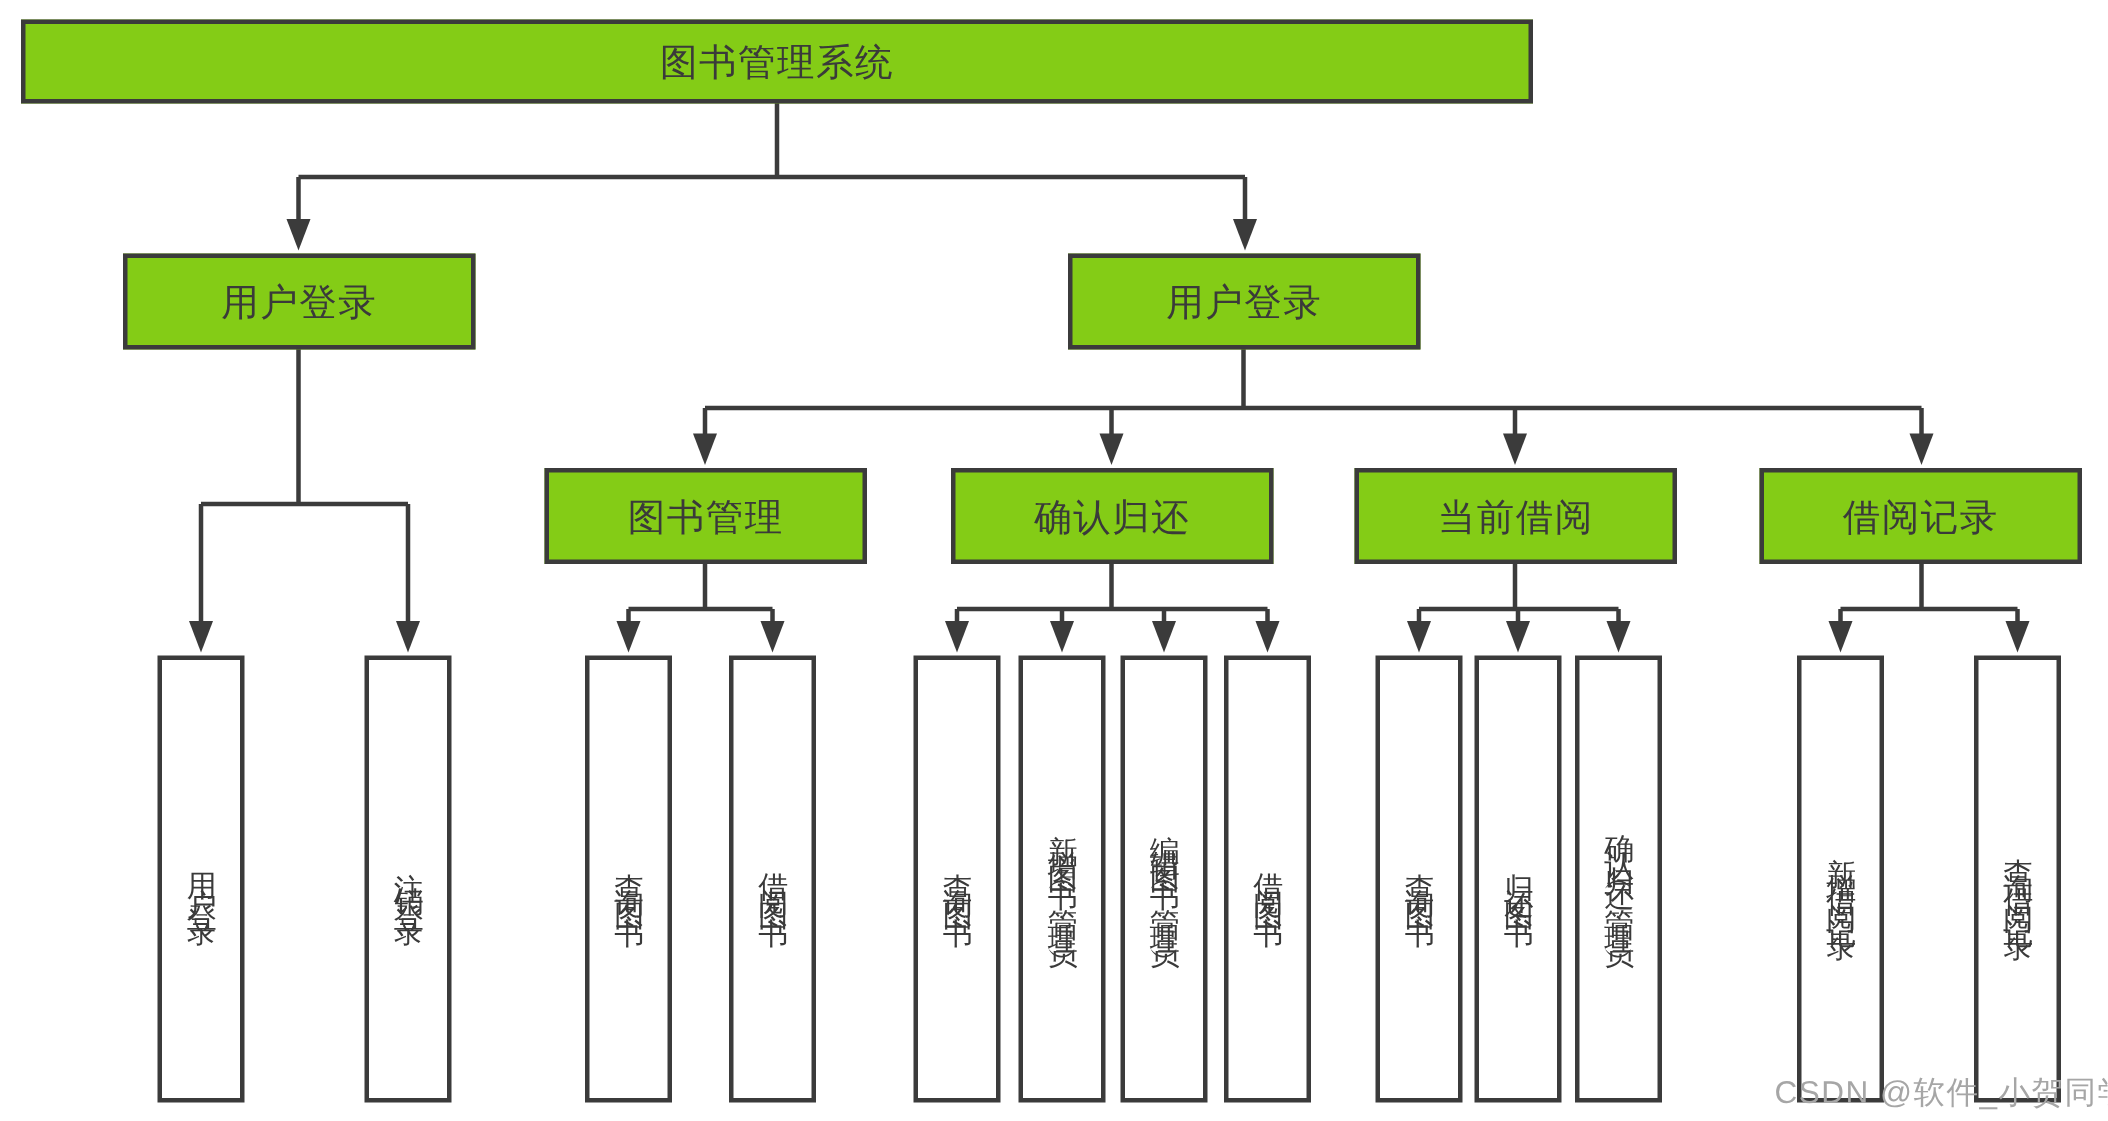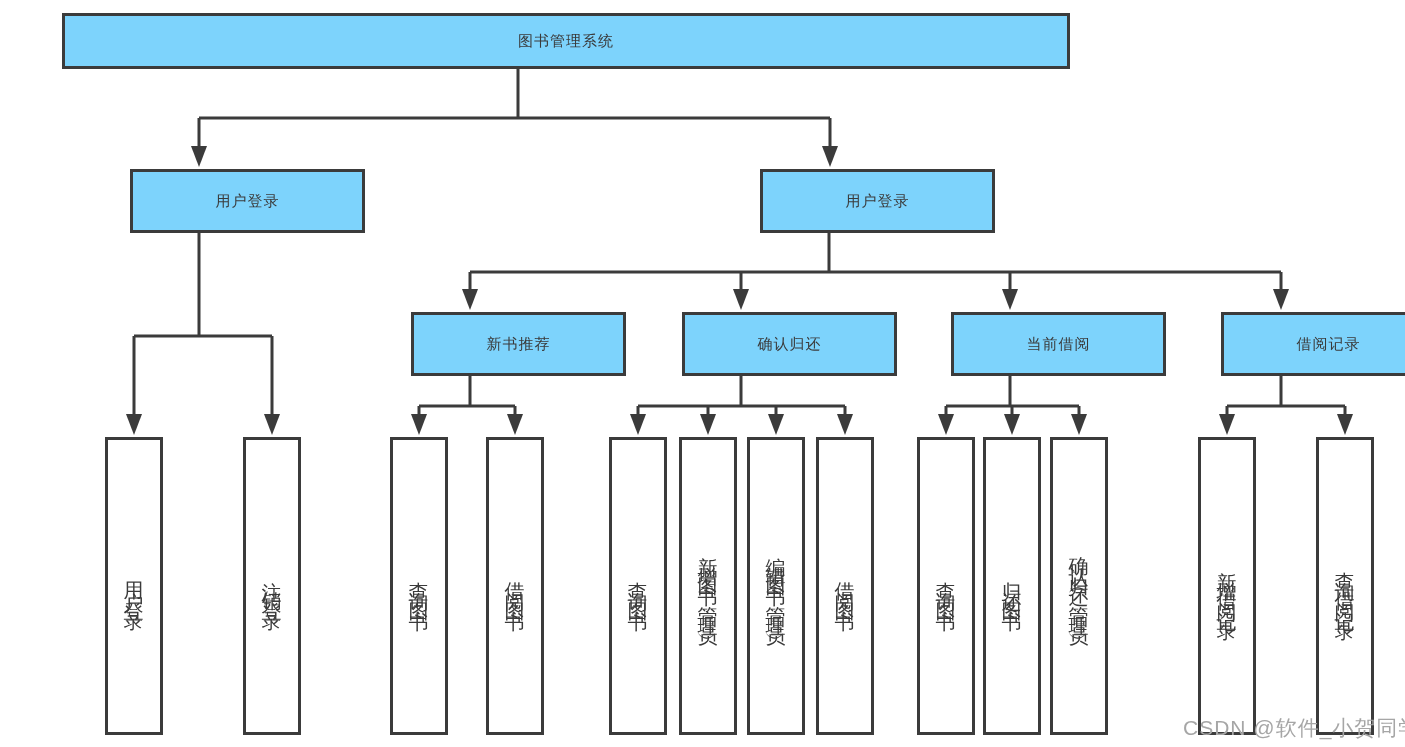--- a/index.html
+++ b/index.html
@@ -25,29 +25,28 @@
     position: absolute;
     left: 0; top: 0;
     width: 1405px; height: 747px;
     pointer-events: none;
   }
   .wire { stroke: var(--line); stroke-width: 3; fill: none; }
   .arrow { fill: var(--line); stroke: none; }
   .box {
     position: absolute;
     box-sizing: border-box;
-    background: #7dd3fc;
+    background: #84cc16;
     border: 3px solid var(--line);
     display: flex;
     align-items: center;
     justify-content: center;
-    font-size: 15px;
+    font-size: 25px;
     letter-spacing: 1px;
     color: var(--text);
-    margin-left: 48px;
   }
   .root { left: 14px; top: 13px; width: 1008px; height: 56px; }
   .lvl2 { top: 169px; width: 235px; height: 64px; }
   .lvl3 { top: 312px; width: 215px; height: 64px; }
   .leaf {
     position: absolute;
     top: 437px;
     width: 58px;
     height: 298px;
     box-sizing: border-box;
@@ -135,21 +134,21 @@
     <polygon class="arrow" points="1071,414 1087,414 1079,435"></polygon>
     <polygon class="arrow" points="1219,414 1235,414 1227,435"></polygon>
     <polygon class="arrow" points="1337,414 1353,414 1345,435"></polygon>
   </svg>
 
   <div class="box root">图书管理系统</div>
 
   <div class="box lvl2" style="left:82px">用户登录</div>
   <div class="box lvl2" style="left:712px">用户登录</div>
 
-  <div class="box lvl3" style="left:363px">新书推荐</div>
+  <div class="box lvl3" style="left:363px">图书管理</div>
   <div class="box lvl3" style="left:634px">确认归还</div>
   <div class="box lvl3" style="left:903px">当前借阅</div>
   <div class="box lvl3" style="left:1173px">借阅记录</div>
 
   <div class="leaf" style="left:105px">
     <span class="vtext">用户登录</span>
   </div>
   <div class="leaf" style="left:243px">
     <span class="vtext">注销登录</span>
   </div>

